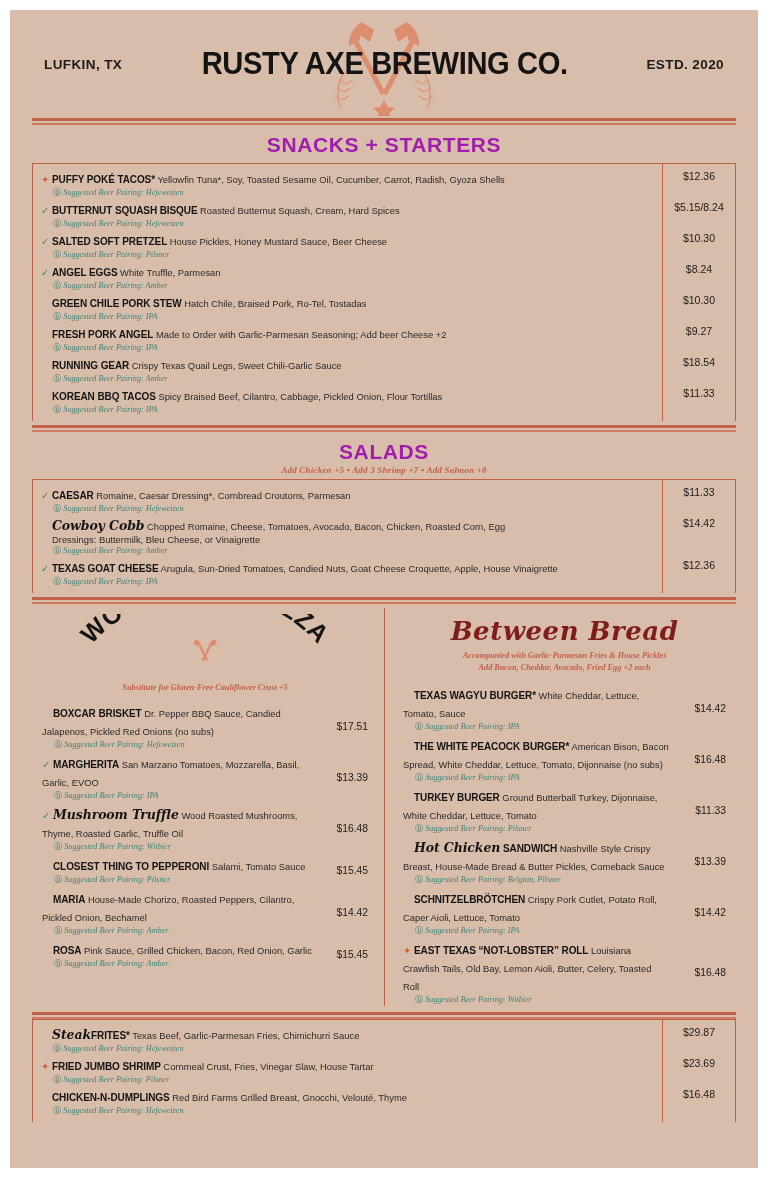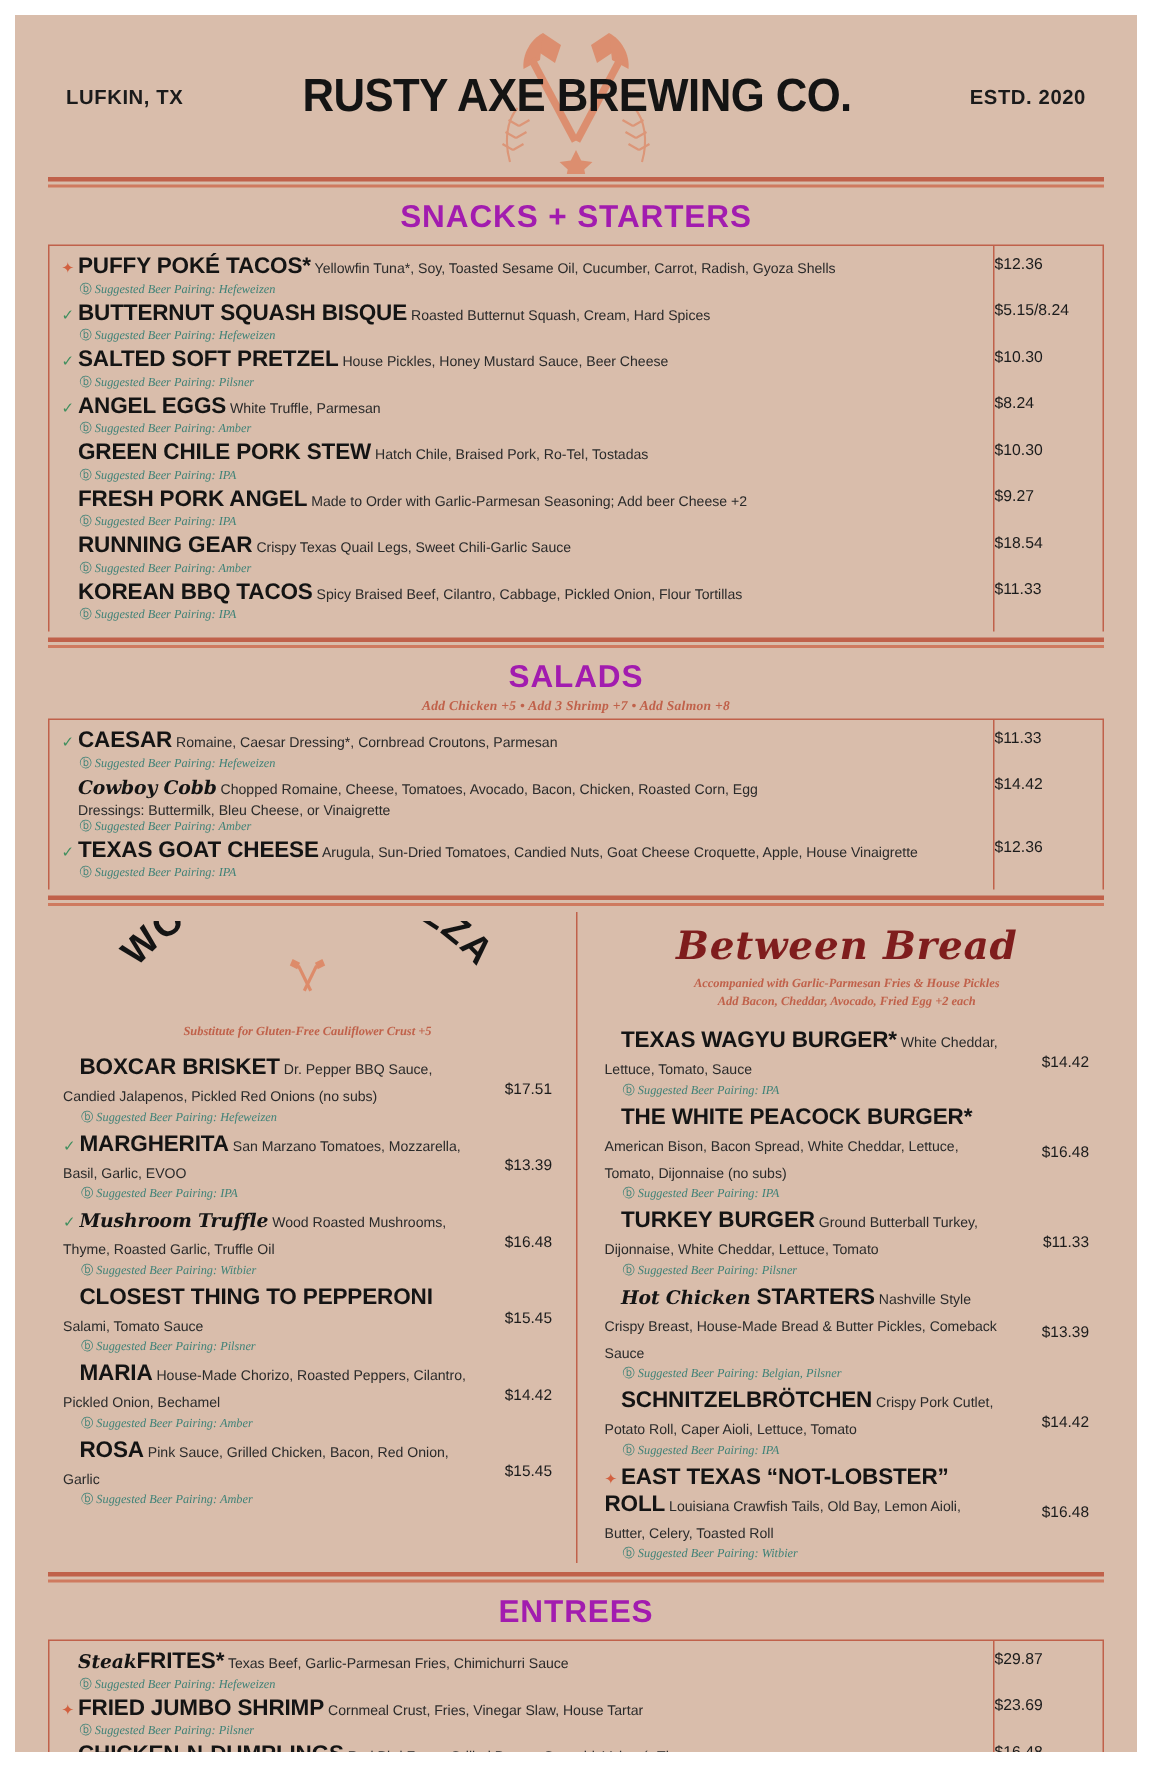--- a/index.html
+++ b/index.html
@@ -65,31 +65,31 @@
   
   .list { margin: 0 22px; position: relative; padding: 4px 0 5px; }
   .list.bordered { border-left: 1.4px solid #c0614a; border-right: 1.4px solid #c0614a; }
   .list.bordered::after {
     content: ""; position: absolute; top: 0; bottom: 0;
     right: 72px; width: 1.4px; background: #c0614a;
   }
   .row { display: flex; align-items: flex-start; padding: 1px 0 1px 0; }
   .row .body { flex: 1; padding-left: 8px; padding-right: 10px; }
   .row .price {
-    width: 72px; flex: 0 0 72px; text-align: left;
+    width: 72px; flex: 0 0 72px; text-align: center;
     font-size: 10.5px; color: #1b1b1b; padding-top: 1px;
     font-family: "Liberation Sans Narrow", "Liberation Sans", sans-serif;
   }
   .mk { display: inline-block; width: 11px; text-align: left; font-size: 10px; }
   .mk.pesc { color: #d2603f; }
   .mk.veg  { color: #3f8f5e; }
   .mk.blank { color: transparent; }
 
   .nm {
-    font-size: 15px; font-weight: 700; color: #141414; letter-spacing: -.1px;
+    font-size: 10px; font-weight: 700; color: #141414; letter-spacing: -.1px;
     font-family: "Liberation Sans Narrow", "Liberation Sans", sans-serif;
   }
   .nm.script {
     font-family: "DejaVu Serif", serif;
     font-style: italic; font-weight: 700; font-size: 12.5px;
   }
   .ds {
     font-size: 9.4px; color: #2a2a2a; font-weight: 400;
     font-family: "Liberation Sans Narrow", "Liberation Sans", sans-serif;
   }
@@ -282,41 +282,40 @@
           </div>
           <div class="crow">
             <div class="cbody"><span class="mk blank">&nbsp;</span><span class="nm">THE WHITE PEACOCK BURGER*</span><span class="ds"> American Bison, Bacon Spread, White Cheddar, Lettuce, Tomato, Dijonnaise </span><span class="ds it">(no subs)</span><div class="pair"><span class="beer">ⓑ</span> Suggested Beer Pairing: IPA</div></div>
             <div class="cprice">$16.48</div>
           </div>
           <div class="crow">
             <div class="cbody"><span class="mk blank">&nbsp;</span><span class="nm">TURKEY BURGER</span><span class="ds"> Ground Butterball Turkey, Dijonnaise, White Cheddar, Lettuce, Tomato</span><div class="pair"><span class="beer">ⓑ</span> Suggested Beer Pairing: Pilsner</div></div>
             <div class="cprice">$11.33</div>
           </div>
           <div class="crow">
-            <div class="cbody"><span class="mk blank">&nbsp;</span><span class="nm script">Hot Chicken</span><span class="nm"> STARTERS</span><span class="ds"> Nashville Style Crispy Breast, House-Made Bread &amp; Butter Pickles, Comeback Sauce</span><div class="pair"><span class="beer">ⓑ</span> Suggested Beer Pairing: Belgian, Pilsner</div></div>
+            <div class="cbody"><span class="mk blank">&nbsp;</span><span class="nm script">Hot Chicken</span><span class="nm"> SANDWICH</span><span class="ds"> Nashville Style Crispy Breast, House-Made Bread &amp; Butter Pickles, Comeback Sauce</span><div class="pair"><span class="beer">ⓑ</span> Suggested Beer Pairing: Belgian, Pilsner</div></div>
             <div class="cprice">$13.39</div>
           </div>
           <div class="crow">
             <div class="cbody"><span class="mk blank">&nbsp;</span><span class="nm">SCHNITZELBRÖTCHEN</span><span class="ds"> Crispy Pork Cutlet, Potato Roll, Caper Aioli, Lettuce, Tomato</span><div class="pair"><span class="beer">ⓑ</span> Suggested Beer Pairing: IPA</div></div>
             <div class="cprice">$14.42</div>
           </div>
           <div class="crow">
             <div class="cbody"><span class="mk pesc">✦</span><span class="nm">EAST TEXAS “NOT-LOBSTER” ROLL</span><span class="ds"> Louisiana Crawfish Tails, Old Bay, Lemon Aioli, Butter, Celery, Toasted Roll</span><div class="pair"><span class="beer">ⓑ</span> Suggested Beer Pairing: Witbier</div></div>
             <div class="cprice">$16.48</div>
           </div>
         </div>
     </div>
   </div>
 
   <div class="rule-double" style="margin-top:6px">
       <div class="r1"></div>
       <div class="r2"></div>
     </div>
 
-  <div class="sec-title">ENTREES</div>
   <div class="rule-thin"></div>
   <div class="list bordered" id="entrees-list">
       <div class="row">
         <div class="body"><span class="mk blank">&nbsp;</span><span class="nm script">Steak</span><span class="nm">FRITES*</span><span class="ds"> Texas Beef, Garlic-Parmesan Fries, Chimichurri Sauce</span><div class="pair"><span class="beer">ⓑ</span> Suggested Beer Pairing: Hefeweizen</div></div>
         <div class="price">$29.87</div>
       </div>
       <div class="row">
         <div class="body"><span class="mk pesc">✦</span><span class="nm">FRIED JUMBO SHRIMP</span><span class="ds"> Cornmeal Crust, Fries, Vinegar Slaw, House Tartar</span><div class="pair"><span class="beer">ⓑ</span> Suggested Beer Pairing: Pilsner</div></div>
         <div class="price">$23.69</div>
       </div>

